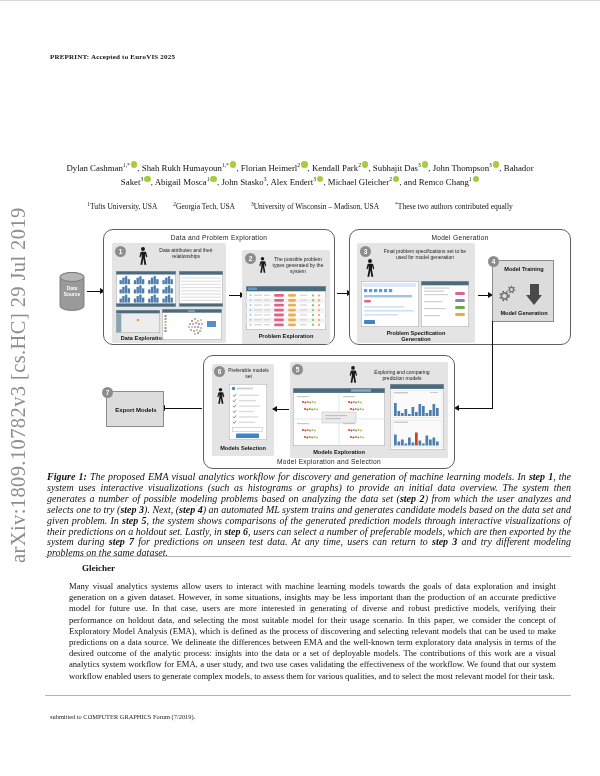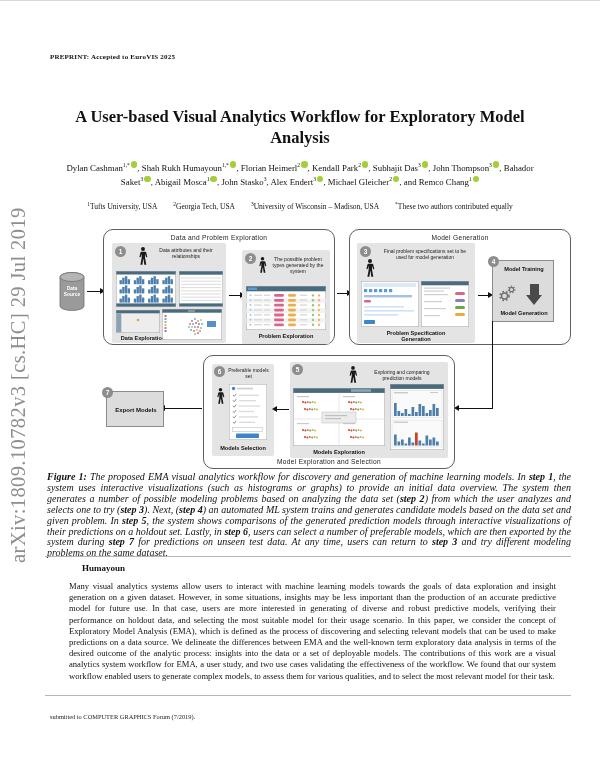--- a/index.html
+++ b/index.html
@@ -64,21 +64,20 @@
             font-size:8.6px;line-height:11.2px}
   .footer{position:absolute;left:50px;top:712px;font-size:6.4px;color:#222}
 </style>
 </head>
 <body>
 
 <div class="page">
 
   <div class="watermark">arXiv:1809.10782v3  [cs.HC]  29 Jul 2019</div>
   <div class="preprint">PREPRINT: Accepted to EuroVIS 2025</div>
-  <h1 class="title">A User-based Visual Analytics Workflow for Exploratory Model Analysis</h1>
   <div class="authors"><span><span>Dylan Cashman</span><sup>1,*</sup><span class="orcid"></span>, </span><span><span>Shah Rukh Humayoun</span><sup>1,*</sup><span class="orcid"></span>, </span><span><span>Florian Heimerl</span><sup>2</sup><span class="orcid"></span>, </span><span><span>Kendall Park</span><sup>2</sup><span class="orcid"></span>, </span><span><span>Subhajit Das</span><sup>3</sup><span class="orcid"></span>, </span><span><span>John Thompson</span><sup>3</sup><span class="orcid"></span>, </span><span><span>Bahador Saket</span><sup>3</sup><span class="orcid"></span>, </span><span><span>Abigail Mosca</span><sup>1</sup><span class="orcid"></span>, </span><span><span>John Stasko</span><sup>3</sup>, </span><span><span>Alex Endert</span><sup>3</sup><span class="orcid"></span>, </span><span><span>Michael Gleicher</span><sup>2</sup><span class="orcid"></span>, </span><span><span>and Remco Chang</span><sup>1</sup><span class="orcid"></span></span></div>
   <div class="affils"><span class="affil"><sup>1</sup>Tufts University, USA</span><span class="affil"><sup>2</sup>Georgia Tech, USA</span><span class="affil"><sup>3</sup>University of Wisconsin – Madison, USA</span><span class="affil"><sup>*</sup>These two authors contributed equally</span></div>
 
   <div class="fig">
 
     <svg width="0" height="0" style="position:absolute">
       <defs>
         <g id="person">
             <circle cx="5.5" cy="2.3" r="2.2"></circle>
             <path d="M2.9,5.4 h5.2 c0.5,0 0.9,0.35 1,0.8 l1.2,4.9 -1.3,0.4 -1.2,-4 v4.6 l1.4,7.6 h-2.2 l-0.9,-6.2 h-0.4 l-0.9,6.2 H2.6 l1.4,-7.6 V7.5 l-1.2,4 -1.3,-0.4 1.2,-4.9 c0.1,-0.45 0.5,-0.8 1,-0.8 z"></path>
@@ -402,18 +401,18 @@
 
     <div class="sbox" style="left:51px;top:164px;width:58px;height:36px">
       <div class="step-circle" style="left:-5px;top:-5px">7</div>
       <div class="fig-label" style="left:0;top:15px;width:58px;font-size:6px">Export Models</div>
     </div>
   </div>
 
   <p class="caption"><span class="cap-b">Figure 1: </span><span>The proposed EMA visual analytics workflow for discovery and generation of machine learning models. In </span><span class="cap-b">step 1</span><span>, the system uses interactive visualizations (such as histograms or graphs) to provide an initial data overview. The system then generates a number of possible modeling problems based on analyzing the data set (</span><span class="cap-b">step 2</span><span>) from which the user analyzes and selects one to try (</span><span class="cap-b">step 3</span><span>). Next, (</span><span class="cap-b">step 4</span><span>) an automated ML system trains and generates candidate models based on the data set and given problem. In </span><span class="cap-b">step 5</span><span>, the system shows comparisons of the generated prediction models through interactive visualizations of their predictions on a holdout set. Lastly, in </span><span class="cap-b">step 6</span><span>, users can select a number of preferable models, which are then exported by the system during </span><span class="cap-b">step 7</span><span> for predictions on unseen test data. At any time, users can return to </span><span class="cap-b">step 3</span><span> and try different modeling problems on the same dataset.</span></p>
 
   <div class="rule" style="top:555px"></div>
-  <div class="abs-head">Humayoun</div>
+  <div class="abs-head">Gleicher</div>
   <p class="abs-text">Many visual analytics systems allow users to interact with machine learning models towards the goals of data exploration and insight generation on a given dataset. However, in some situations, insights may be less important than the production of an accurate predictive model for future use. In that case, users are more interested in generating of diverse and robust predictive models, verifying their performance on holdout data, and selecting the most suitable model for their usage scenario. In this paper, we consider the concept of Exploratory Model Analysis (EMA), which is defined as the process of discovering and selecting relevant models that can be used to make predictions on a data source. We delineate the differences between EMA and the well-known term exploratory data analysis in terms of the desired outcome of the analytic process: insights into the data or a set of deployable models. The contributions of this work are a visual analytics system workflow for EMA, a user study, and two use cases validating the effectiveness of the workflow. We found that our system workflow enabled users to generate complex models, to assess them for various qualities, and to select the most relevant model for their task.</p>
   <div class="rule" style="top:694px"></div>
 
   <div class="footer">submitted to COMPUTER GRAPHICS Forum (7/2019).</div>
 </div>
 
 </body></html>

